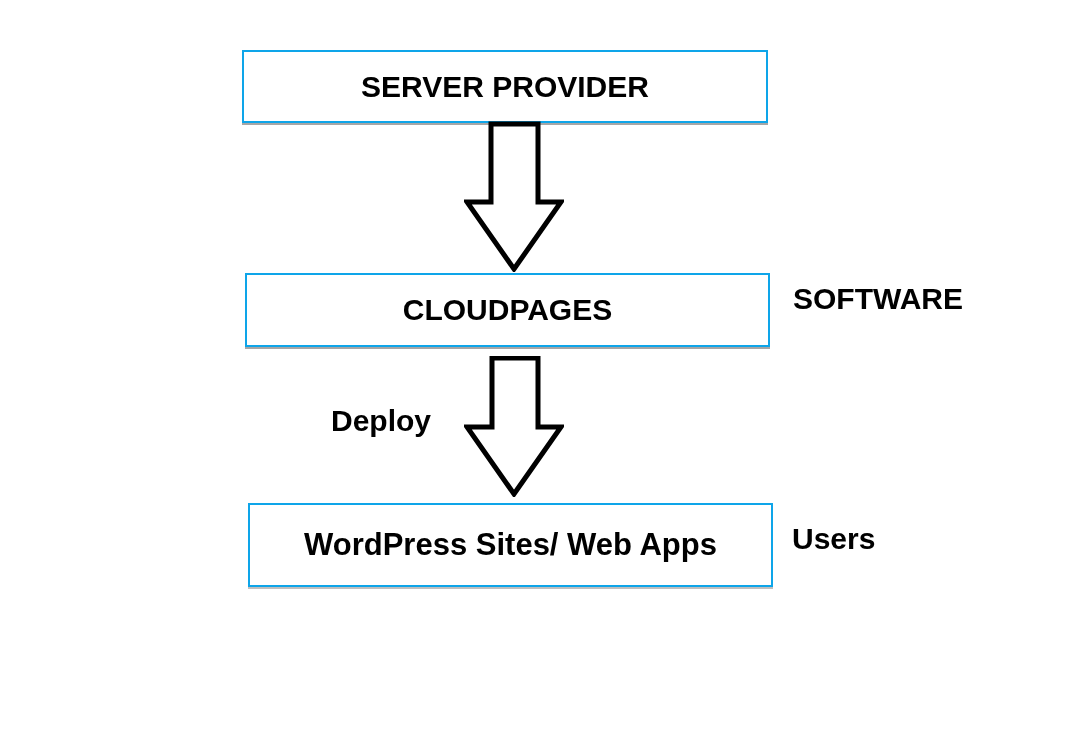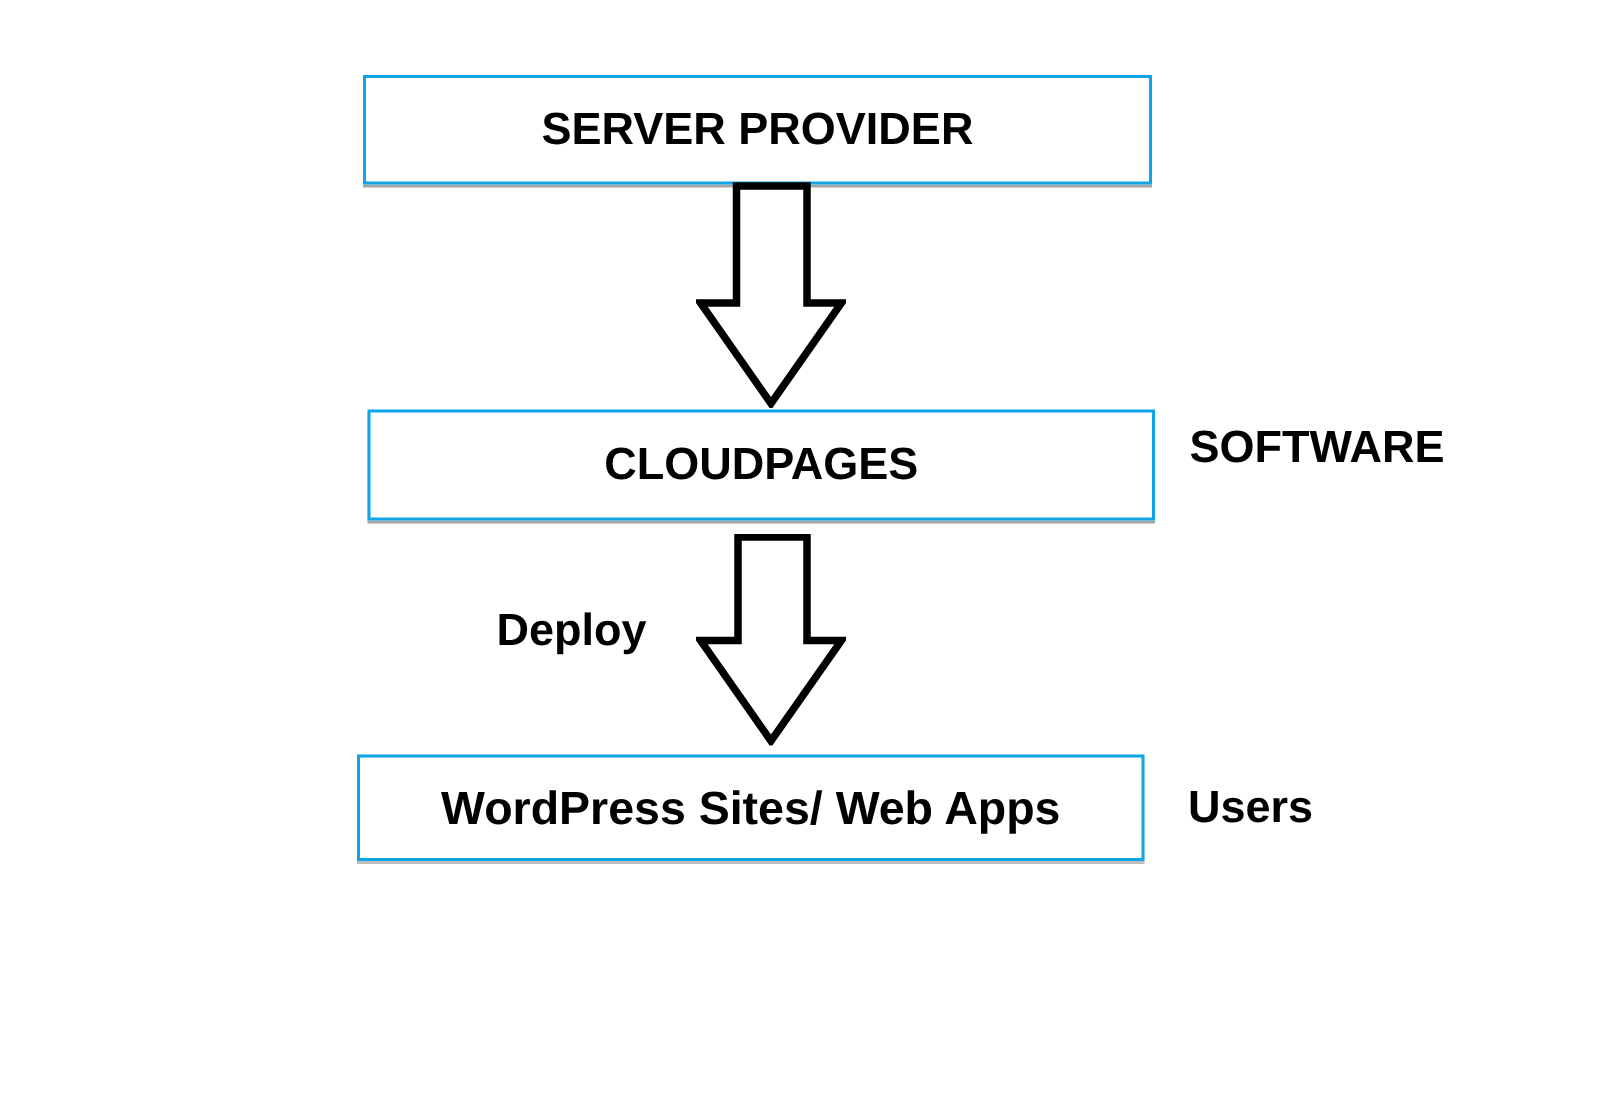--- a/index.html
+++ b/index.html
@@ -24,21 +24,21 @@
     display: flex;
     align-items: center;
     justify-content: center;
     font-weight: 700;
     font-size: 30px;
     letter-spacing: 0px;
     box-shadow: 0 2px 0 rgba(0,0,0,0.35);
   }
   #box-server   { left: 242px; top: 50px;  width: 526px; height: 73px; }
   #box-cloudpages { left: 245px; top: 273px; width: 525px; height: 74px; }
-  #box-wordpress  { left: 238px; top: 503px; width: 525px; height: 71px; font-size: 31px; box-shadow: 0 2px 0 rgba(0,0,0,0.25); }
+  #box-wordpress  { left: 248px; top: 503px; width: 525px; height: 84px; font-size: 31px; box-shadow: 0 2px 0 rgba(0,0,0,0.25); }
   .side-label {
     position: absolute;
     display: flex;
     align-items: center;
     font-weight: 700;
     font-size: 30px;
     white-space: nowrap;
   }
   #label-cloud    { left: 804px; top: 50px;  height: 73px; }
   #label-software { left: 793px; top: 262px; height: 74px; }

